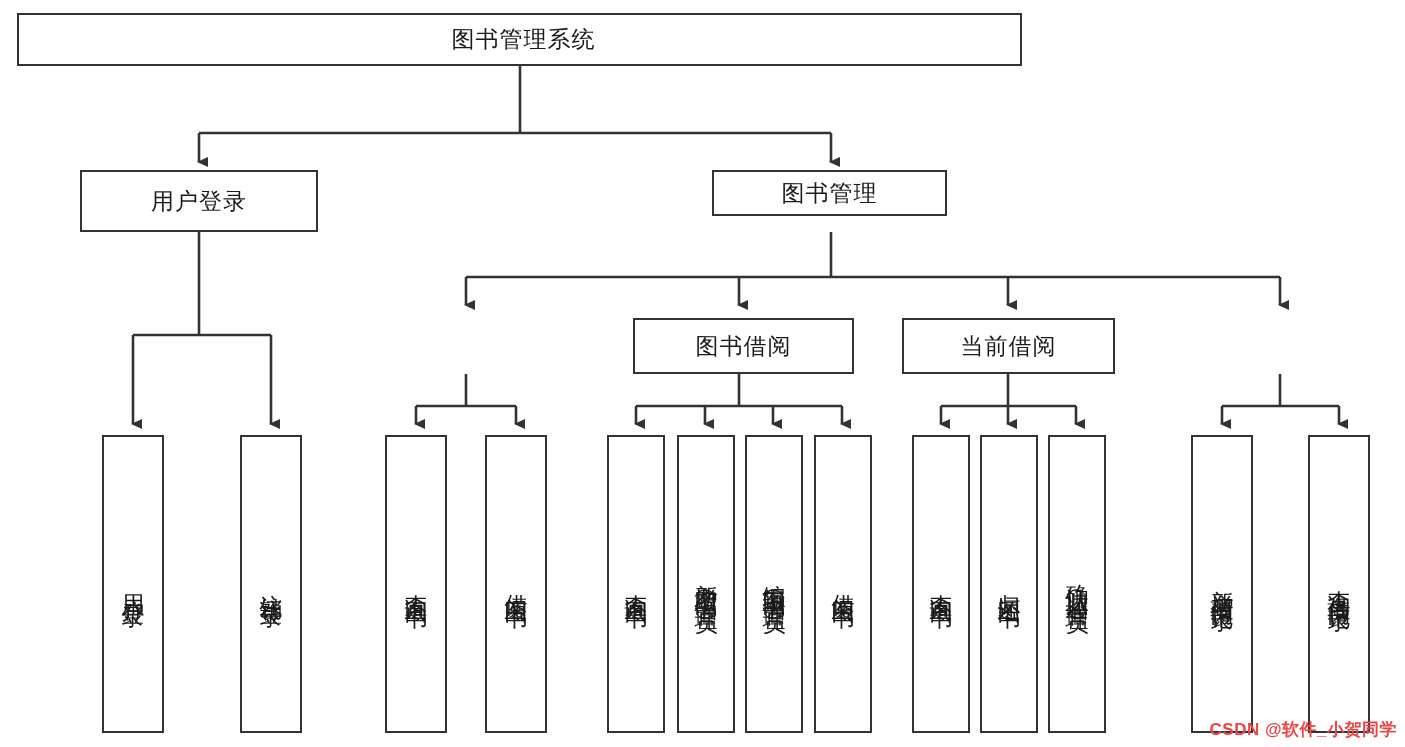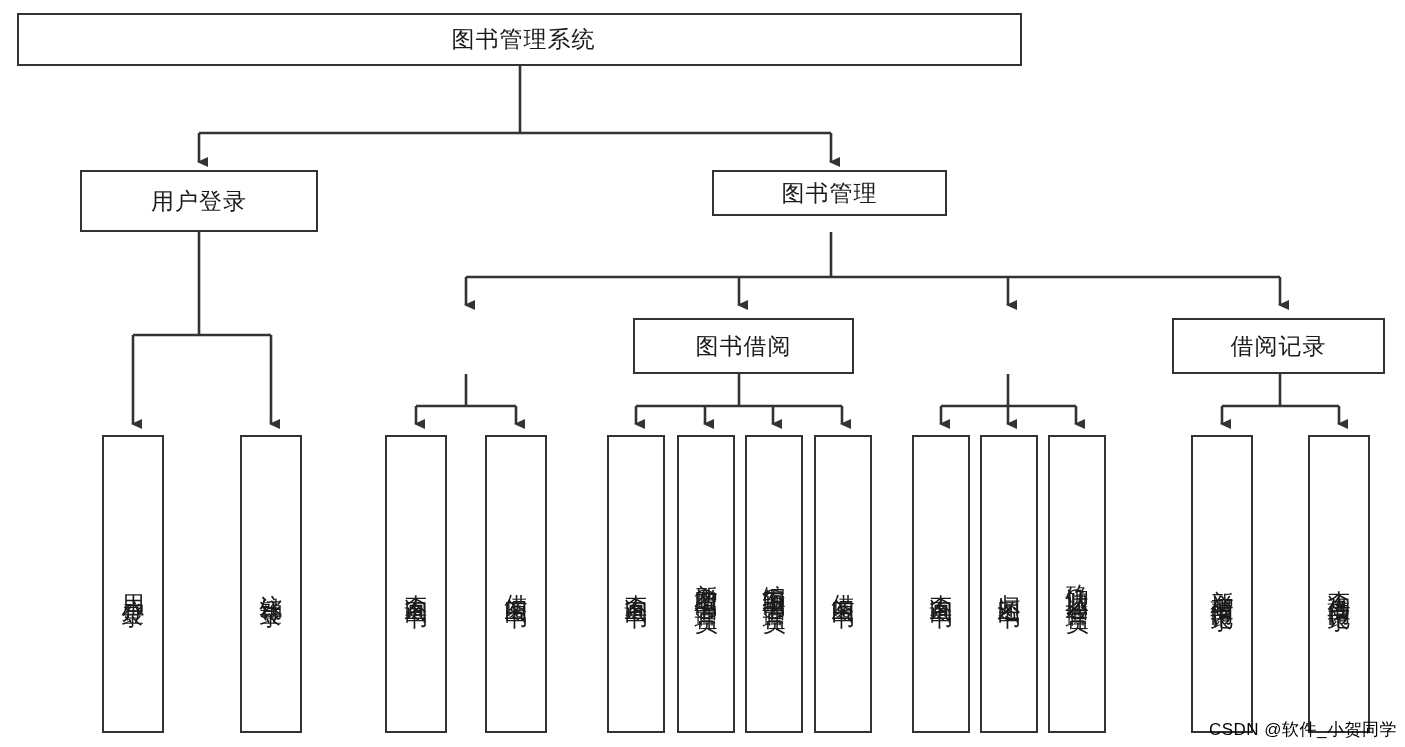--- a/index.html
+++ b/index.html
@@ -57,23 +57,24 @@
     color: #1a1a1a;
     line-height: 1.0;
     white-space: nowrap;
     text-align: center;
   }
   #watermark {
     position: absolute;
     right: 8px;
     bottom: 6px;
     font-size: 17px;
-    color: #000000;
+    color: #ef4444;
     letter-spacing: 0.5px;
     white-space: nowrap;
+    font-weight: bold;
   }
 </style>
 </head>
 <body>
 
 <div id="canvas">
 
   <svg id="wires" viewBox="0 0 1405 747">
     <defs>
       <marker id="arrow" markerWidth="11" markerHeight="11" refX="5" refY="9" orient="auto" markerUnits="userSpaceOnUse">
@@ -131,22 +132,22 @@
   <div class="node horiz" style="left:80px; top:170px; width:238px; height:62px;">
     <span>用户登录</span>
   </div>
   <div class="node horiz" style="left:712px; top:170px; width:235px; height:46px;text-align:center;">
     <span>图书管理</span>
   </div>
 
   <div class="node horiz" style="left:633px; top:318px; width:221px; height:56px;">
     <span>图书借阅</span>
   </div>
-  <div class="node horiz" style="left:1172px; top:318px; width:213px; height:56px;">
-    <span>借阅记录</span>
+  <div class="node horiz" style="left:902px; top:318px; width:213px; height:56px;">
+    <span>当前借阅</span>
   </div>
 
   <div class="leafwrap" style="left:102px; top:435px; width:62px; height:298px;">
     <span class="vtext">用户登录</span>
   </div>
   <div class="leafwrap" style="left:240px; top:435px; width:62px; height:298px;">
     <span class="vtext">注销登录</span>
   </div>
 
   <div class="leafwrap" style="left:385px; top:435px; width:62px; height:298px;">

